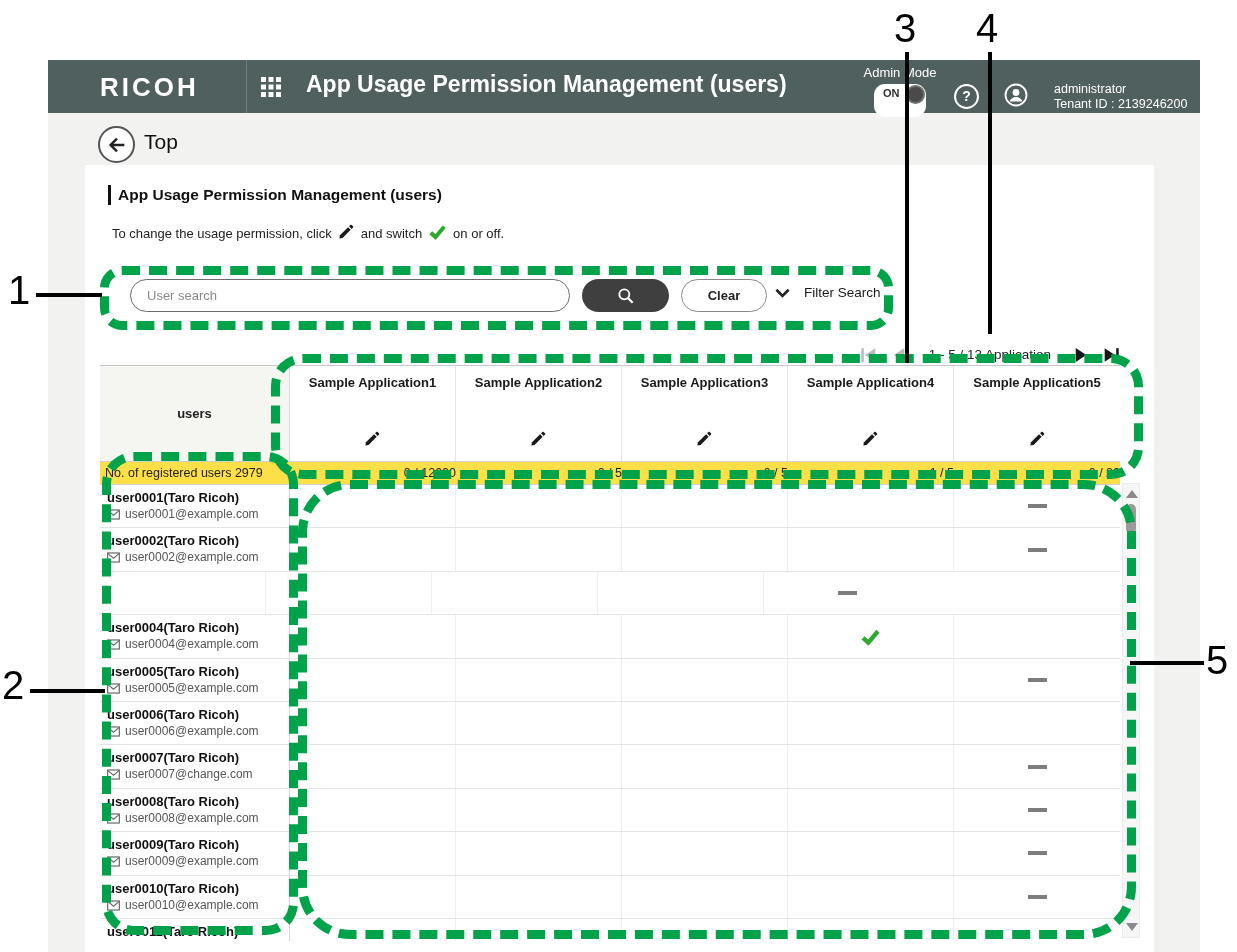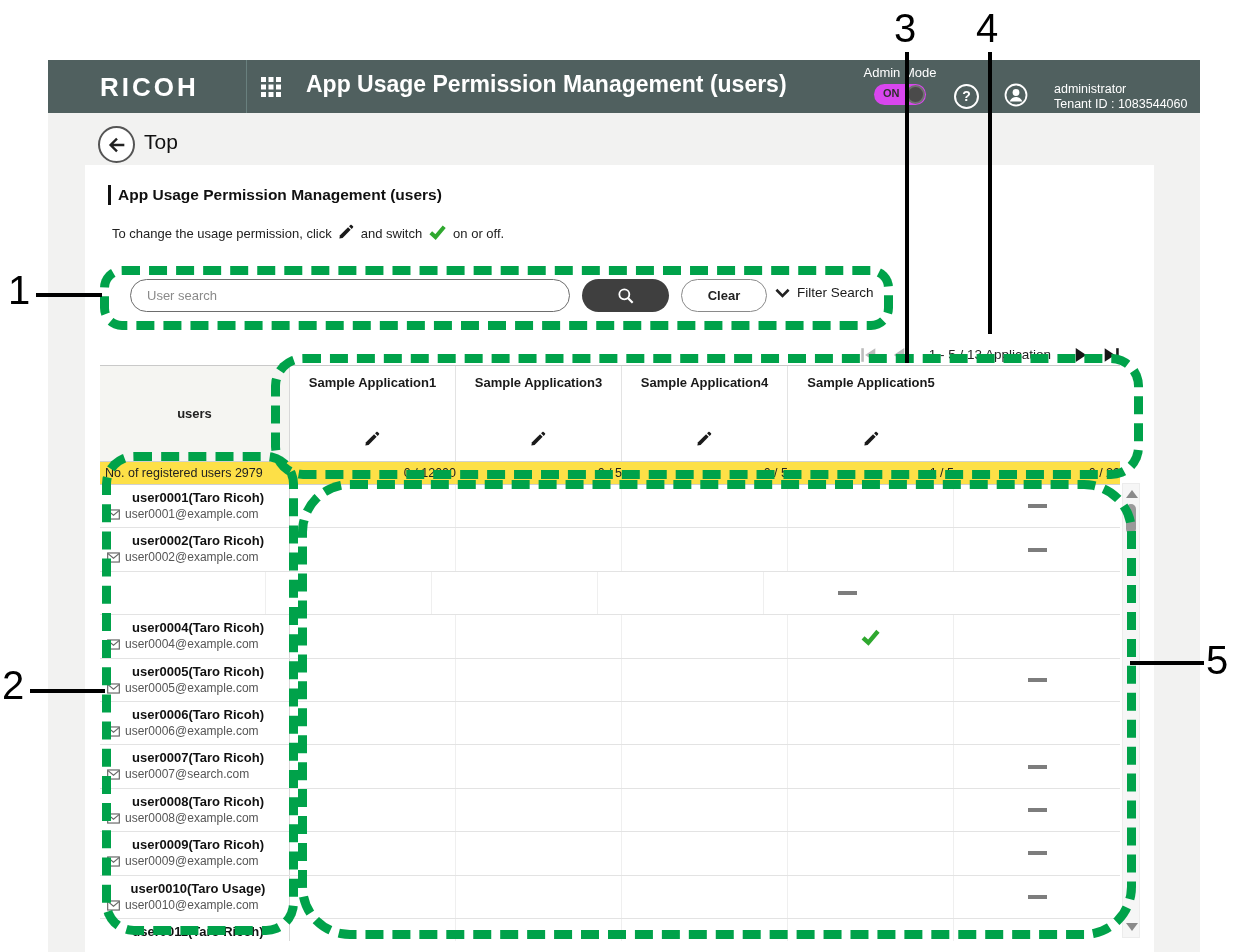--- a/index.html
+++ b/index.html
@@ -10,21 +10,21 @@
   .page{position:absolute;left:48px;top:60px;width:1152px;height:892px;background:#f2f2f1;}
 
   
   .appbar{position:absolute;left:0;top:0;width:100%;height:53px;background:#50605f;color:#fff;}
   .brand{position:absolute;left:52px;top:12px;font-size:26px;font-weight:bold;letter-spacing:3px;}
   .bar-divider{position:absolute;left:198px;top:0;width:1px;height:53px;background:#69807e;}
   .grid-icon{position:absolute;left:212px;top:16px;width:22px;height:22px;}
   .app-title{position:absolute;left:258px;top:11px;font-size:23px;font-weight:bold;white-space:nowrap;}
   .admin-block{position:absolute;left:810px;top:5px;width:84px;text-align:center;}
   .admin-label{font-size:13px;}
-  .toggle{position:relative;margin:4px auto 0;width:52px;height:21px;background:#d946ef;border-radius:11px;}
+  .toggle{position:relative;margin:4px auto 0;width:52px;height:33px;background:#ffffff;border-radius:11px;}
   .toggle-on{position:absolute;left:9px;top:3px;font-size:11px;font-weight:bold;color:#2f2f2f;}
   .toggle-knob{position:absolute;right:1px;top:1px;width:19px;height:19px;border-radius:50%;
                background:#4a4a4a;border:2px solid #6f6f6f;box-sizing:border-box;}
   .help-circle{position:absolute;left:906px;top:24px;width:21px;height:21px;border:2px solid #fff;
                border-radius:50%;text-align:center;line-height:21px;font-size:14px;font-weight:bold;}
   .account{position:absolute;left:956px;top:22px;display:flex;gap:26px;align-items:center;}
   .account-texts{font-size:12.5px;line-height:15px;}
 
   
   .back-circle{position:absolute;left:50px;top:66px;width:37px;height:37px;border:2px solid #555;
@@ -40,21 +40,21 @@
   
   .search-input{position:absolute;left:45px;top:114px;width:440px;height:33px;box-sizing:border-box;
                 border:1px solid #6d6d6d;border-radius:17px;padding:0 16px;font-size:13px;
                 font-family:"Liberation Sans",sans-serif;color:#333;background:#fff;outline:none;}
   .search-input::placeholder{color:#8a8a8a;}
   .search-btn{position:absolute;left:497px;top:114px;width:87px;height:33px;background:#3f3f3f;
               border:none;border-radius:17px;display:flex;align-items:center;justify-content:center;cursor:pointer;}
   .clear-btn{position:absolute;left:596px;top:114px;width:86px;height:33px;background:#fff;
              border:1px solid #8a8a8a;border-radius:17px;font-size:13px;font-weight:bold;color:#222;
              font-family:"Liberation Sans",sans-serif;cursor:pointer;}
-  .filter{position:absolute;left:690px;top:120px;display:flex;align-items:center;gap:7px;cursor:pointer;}
+  .filter{position:absolute;left:690px;top:120px;display:flex;align-items:center;gap:14px;cursor:pointer;}
   .filter-label{font-size:13.5px;color:#1a1a1a;}
 
   
   .pagination{position:absolute;right:34px;top:166px;display:flex;align-items:center;gap:15px;}
   .pg-text{font-size:13.5px;color:#222;margin:16px 8px;}
   .pg-btn{background:none;border:none;padding:0;cursor:pointer;display:flex;align-items:center;}
 
   
   .table{position:absolute;left:15px;top:200px;width:1020px;border-top:1px solid #c9c9c9;}
   .thead{display:flex;height:95px;}
@@ -65,21 +65,21 @@
              align-items:center;justify-content:space-between;padding:9px 0 12px;}
   .app-hcell:last-child{border-right:none;}
   .app-hname{font-size:13px;font-weight:bold;color:#1a1a1a;}
   .pencil-btn{background:none;border:none;padding:2px;cursor:pointer;line-height:0;}
 
   .counts-row{display:flex;height:22px;background:#fde047;border-top:1px solid #d0d0d0;border-bottom:1px solid #d0d0d0;
               align-items:center;}
   .counts-label{width:190px;box-sizing:border-box;padding-left:5px;font-size:12.5px;color:#222;}
   .count-cell{width:166px;text-align:right;font-size:12.5px;color:#222;}
 
-  .tbody{height:456px;overflow:hidden;text-align:center;}
+  .tbody{height:456px;overflow:hidden;}
   .trow{display:flex;height:43.4px;box-sizing:border-box;border-bottom:1px solid #e3e3e3;}
   .ucell{width:190px;box-sizing:border-box;border-right:1px solid #d8d8d8;padding:4px 0 0 7px;}
   .uname{font-size:13px;font-weight:bold;color:#111;line-height:17px;}
   .uemail{display:flex;align-items:center;gap:5px;font-size:12px;color:#555;line-height:15px;margin-top:1px;}
   .cell{width:166px;box-sizing:border-box;border-right:1px solid #efefef;display:flex;align-items:center;justify-content:center;}
   .cell:last-child{border-right:none;}
   .dash{width:19px;height:4px;background:#7d7d7d;}
 
   
   .scrollbar{position:absolute;left:1037px;top:318px;width:18px;height:455px;background:#f6f6f6;border:1px solid #ececec;box-sizing:border-box;}
@@ -138,21 +138,21 @@
       <div class="account">
         <span>
           <svg viewBox="0 0 24 24" width="24" height="24">
             <circle cx="12" cy="12" r="10.5" fill="none" stroke="#fff" stroke-width="1.8"></circle>
             <circle cx="12" cy="9.5" r="3.4" fill="#fff"></circle>
             <path d="M5.5 18.5 c1.5-3.4 4-4.6 6.5-4.6 s5 1.2 6.5 4.6" fill="#fff"></path>
           </svg>
         </span>
         <div class="account-texts">
           <div>administrator</div>
-          <div>Tenant ID : 1083544060</div>
+          <div>Tenant ID : 2139246200</div>
         </div>
       </div>
     </div>
 
     <div class="back-circle">
       <svg viewBox="0 0 24 24" width="22" height="22">
         <path d="M20 12 H6 M12 5 L5 12 l7 7" fill="none" stroke="#222" stroke-width="2.6"></path>
       </svg>
     </div>
     <div class="back-label">Top</div>
@@ -223,20 +223,27 @@
           <div class="users-hcell">users</div>
           <div class="app-cols">
               <div class="app-hcell">
                 <div class="app-hname">Sample Application1</div>
                 <button class="pencil-btn"><svg viewBox="0 0 24 24" width="17" height="17">
                     <path d="M2.8 17.4 L14.2 6 l3.7 3.7 L6.5 21.1 l-4.6 .9 z" fill="#1a1a1a"></path>
                     <path d="M15.6 4.6 l1.9-1.9 c.5-.5 1.2-.5 1.7 0 l2 2 c.5 .5 .5 1.2 0 1.7 l-1.9 1.9 z" fill="#1a1a1a"></path>
                   </svg></button>
               </div>
               <div class="app-hcell">
+                <div class="app-hname">Sample Application2</div>
+                <button class="pencil-btn"><svg viewBox="0 0 24 24" width="17" height="17">
+                    <path d="M2.8 17.4 L14.2 6 l3.7 3.7 L6.5 21.1 l-4.6 .9 z" fill="#1a1a1a"></path>
+                    <path d="M15.6 4.6 l1.9-1.9 c.5-.5 1.2-.5 1.7 0 l2 2 c.5 .5 .5 1.2 0 1.7 l-1.9 1.9 z" fill="#1a1a1a"></path>
+                  </svg></button>
+              </div>
+              <div class="app-hcell">
                 <div class="app-hname">Sample Application3</div>
                 <button class="pencil-btn"><svg viewBox="0 0 24 24" width="17" height="17">
                     <path d="M2.8 17.4 L14.2 6 l3.7 3.7 L6.5 21.1 l-4.6 .9 z" fill="#1a1a1a"></path>
                     <path d="M15.6 4.6 l1.9-1.9 c.5-.5 1.2-.5 1.7 0 l2 2 c.5 .5 .5 1.2 0 1.7 l-1.9 1.9 z" fill="#1a1a1a"></path>
                   </svg></button>
               </div>
               <div class="app-hcell">
                 <div class="app-hname">Sample Application4</div>
                 <button class="pencil-btn"><svg viewBox="0 0 24 24" width="17" height="17">
                     <path d="M2.8 17.4 L14.2 6 l3.7 3.7 L6.5 21.1 l-4.6 .9 z" fill="#1a1a1a"></path>
@@ -368,21 +375,21 @@
               <div class="cell"></div>
             </div>
             <div class="trow">
               <div class="ucell">
                 <div class="uname">user0007(Taro Ricoh)</div>
                 <div class="uemail">
                   <svg viewBox="0 0 20 17" width="13" height="11">
                     <rect x="1" y="1.5" width="18" height="14" fill="none" stroke="#666" stroke-width="1.8"></rect>
                     <path d="M1.5 2.5 L10 9.5 L18.5 2.5" fill="none" stroke="#666" stroke-width="1.8"></path>
                   </svg>
-                  <span>user0007@search.com</span>
+                  <span>user0007@change.com</span>
                 </div>
               </div>
               <div class="cell"></div>
               <div class="cell"></div>
               <div class="cell"></div>
               <div class="cell"></div>
               <div class="cell">
                 <div class="dash"></div>
               </div>
             </div>
@@ -419,21 +426,21 @@
               <div class="cell"></div>
               <div class="cell"></div>
               <div class="cell"></div>
               <div class="cell"></div>
               <div class="cell">
                 <div class="dash"></div>
               </div>
             </div>
             <div class="trow">
               <div class="ucell">
-                <div class="uname">user0010(Taro Usage)</div>
+                <div class="uname">user0010(Taro Ricoh)</div>
                 <div class="uemail">
                   <svg viewBox="0 0 20 17" width="13" height="11">
                     <rect x="1" y="1.5" width="18" height="14" fill="none" stroke="#666" stroke-width="1.8"></rect>
                     <path d="M1.5 2.5 L10 9.5 L18.5 2.5" fill="none" stroke="#666" stroke-width="1.8"></path>
                   </svg>
                   <span>user0010@example.com</span>
                 </div>
               </div>
               <div class="cell"></div>
               <div class="cell"></div>

